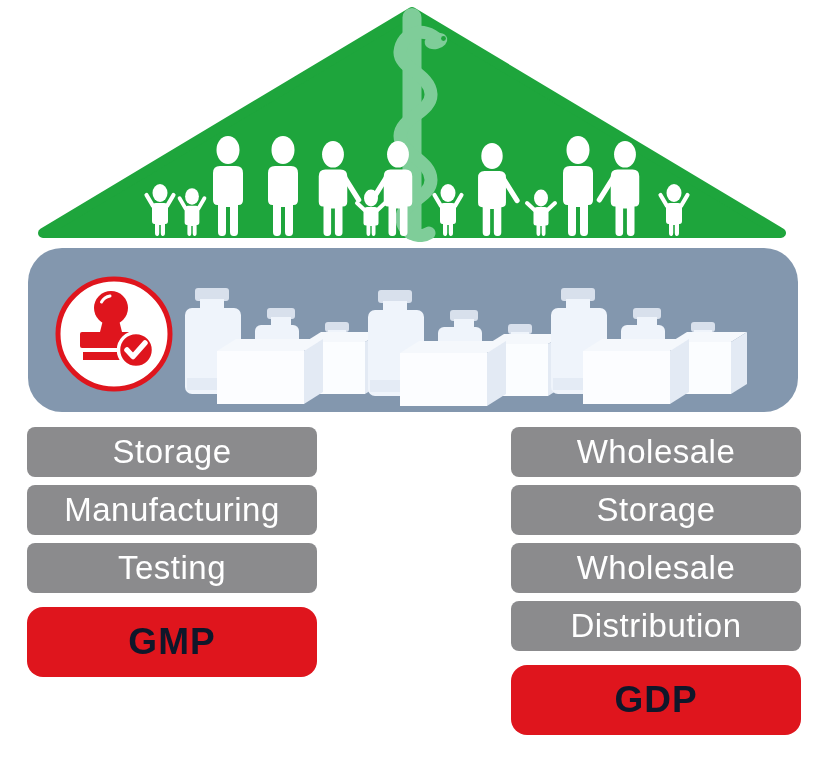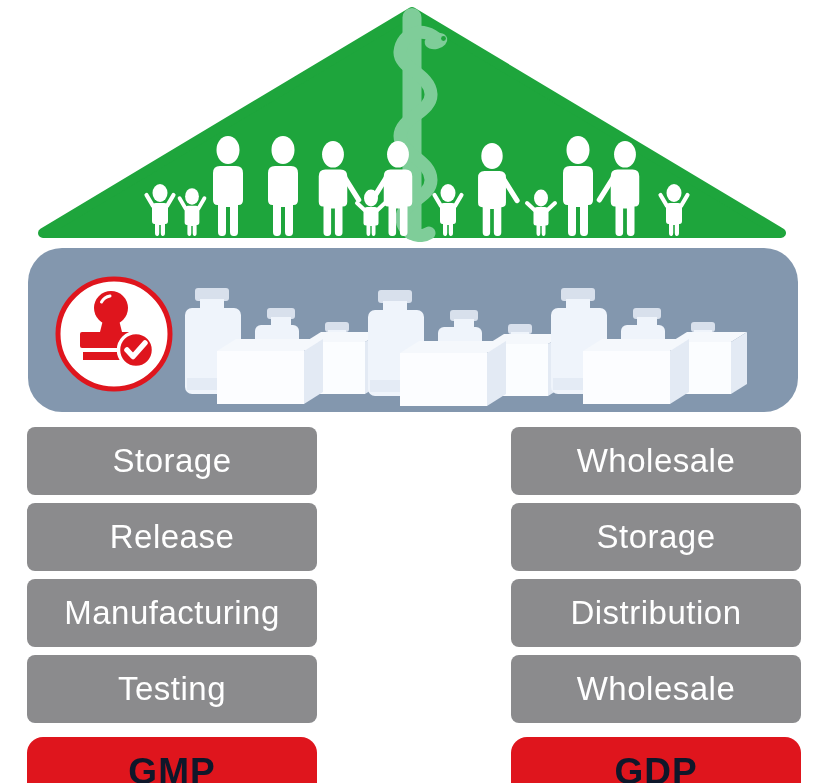--- a/index.html
+++ b/index.html
@@ -11,21 +11,21 @@
   .band {
     position:absolute; left:28px; top:248px; width:770px; height:164px;
     background:#8397AE; border-radius:34px;
   }
   .stamp-svg   { position:absolute; left:54px;  top:276px; }
   .bottles-svg { position:absolute; left:175px; top:256px; }
   .col { position:absolute; top:427px; width:290px; display:flex; flex-direction:column; gap:8px; }
   .col-left  { left:27px; }
   .col-right { left:511px; }
   .step {
-    height:68px; border-radius:8px; background:#8B8B8D;
+    height:50px; border-radius:8px; background:#8B8B8D;
     display:flex; align-items:center; justify-content:center;
     color:#ffffff; font-size:33px; letter-spacing:0.5px;
   }
   .footer-pill {
     margin-top:6px; height:70px; border-radius:16px; background:#DF151D;
     display:flex; align-items:center; justify-content:center;
     color:#0f172a; font-size:37px; font-weight:bold; letter-spacing:1px;
   }
 </style>
 </head>
@@ -138,27 +138,26 @@
         <rect x="38" y="95" width="87" height="53" fill="#FCFDFF"></rect>
       </g>
     </defs>
     <use href="#cluster" transform="translate(4,0)"></use>
     <use href="#cluster" transform="translate(187,2)"></use>
     <use href="#cluster" transform="translate(370,0)"></use>
   </svg>
 
   <div class="col col-left">
     <div class="step">Storage</div>
-    <div class="step">Release</div>
     <div class="step">Manufacturing</div>
     <div class="step">Testing</div>
     <div class="footer-pill">GMP</div>
   </div>
 
   <div class="col col-right">
     <div class="step">Wholesale</div>
     <div class="step">Storage</div>
+    <div class="step">Wholesale</div>
     <div class="step">Distribution</div>
-    <div class="step">Wholesale</div>
     <div class="footer-pill">GDP</div>
   </div>
 
 </div>
 
 </body></html>

